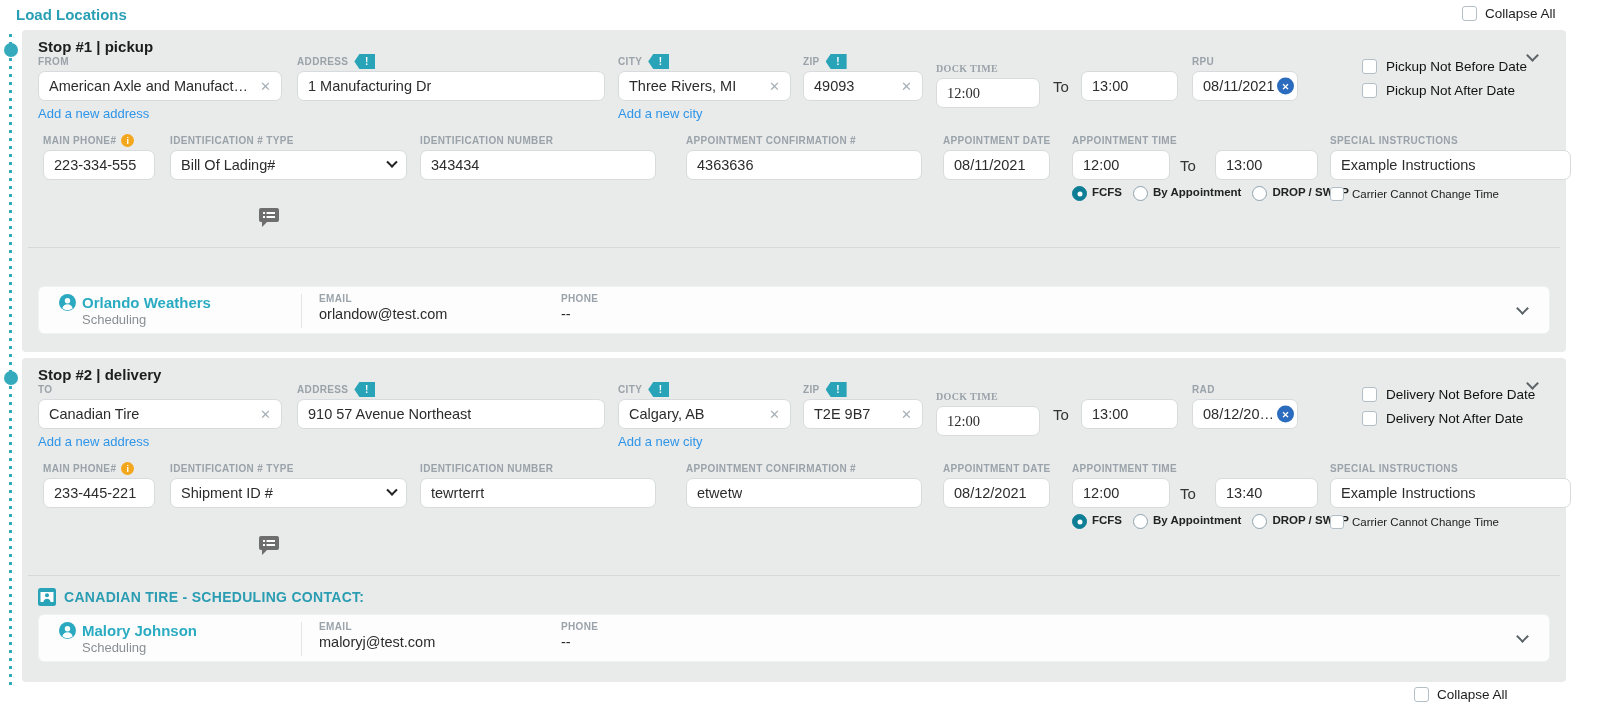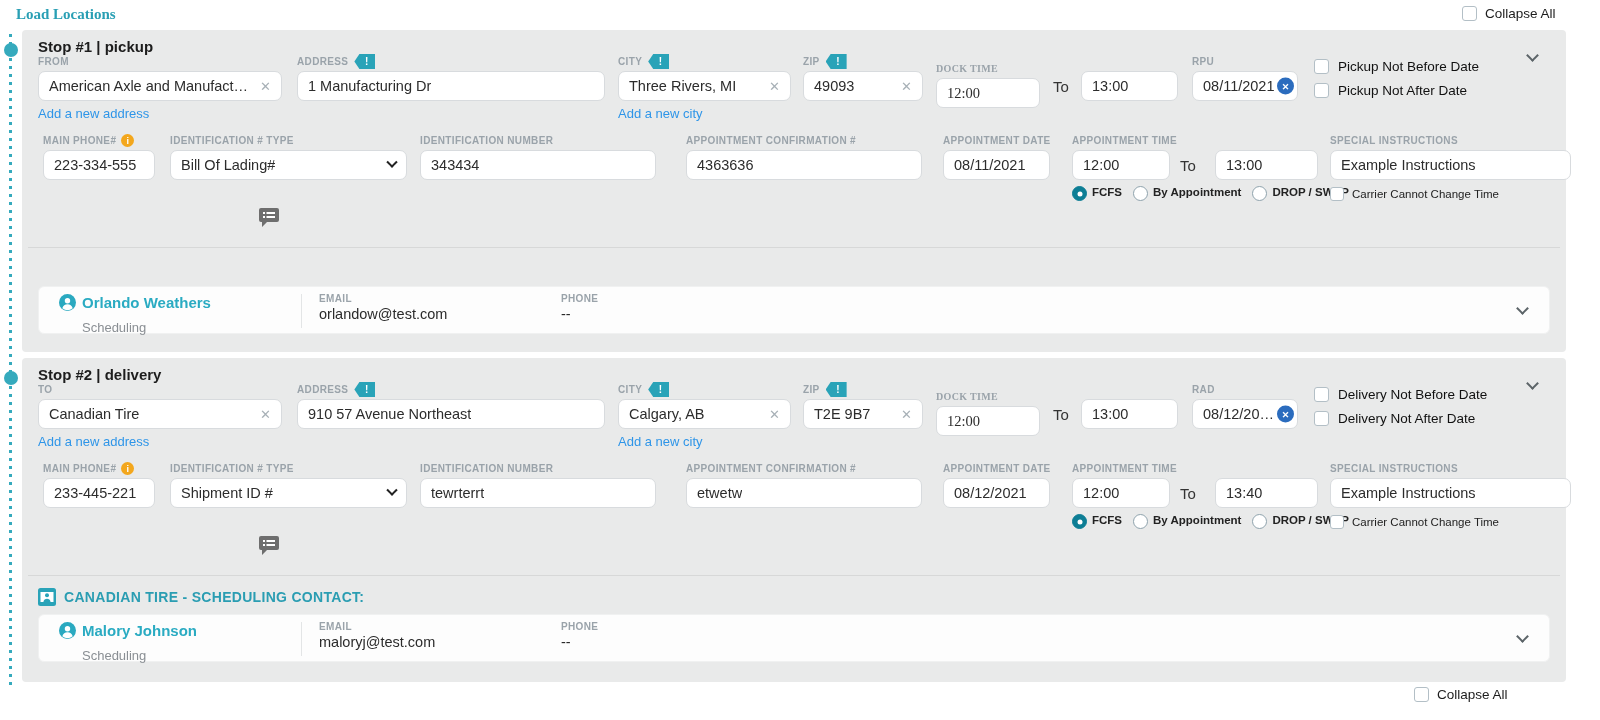--- a/index.html
+++ b/index.html
@@ -1,20 +1,20 @@
 <!DOCTYPE html>
 <html><head>
 <meta charset="utf-8">
 <style>
   * { margin:0; padding:0; box-sizing:border-box; }
   html,body { width:1600px; height:720px; background:#fff; font-family:"Liberation Sans", sans-serif; overflow:hidden; }
   .page { position:relative; width:1600px; height:720px; background:#fff; }
 
   
-  .page-title { position:absolute; left:16px; top:6px; font-size:15px; font-weight:700; color:#299fb4;font-family:Liberation Serif, serif; }
+  .page-title { position:absolute; left:16px; top:6px; font-size:15px; font-weight:700; color:#299fb4; }
   .collapse-top { position:absolute; left:1462px; top:6px; display:flex; align-items:center; gap:8px; }
   .collapse-bottom { position:absolute; left:1414px; top:687px; display:flex; align-items:center; gap:8px; }
   .collapse-label { font-size:13.5px; color:#1d1d1d; }
   .chk { width:15px; height:15px; border:1.5px solid #b3bfc6; border-radius:3px; background:#fff; flex:0 0 auto; }
 
   
   .timeline { position:absolute; left:9px; top:34px; width:3px; height:652px;
     background:repeating-linear-gradient(to bottom,#35aabd 0 3px,transparent 3px 8px); }
   .tl-dot { position:absolute; left:4px; width:14px; height:14px; border-radius:50%; background:#35aabd; }
   .tl-dot.d1 { top:43px; } .tl-dot.d2 { top:371px; }
@@ -41,21 +41,21 @@
   
   .f-party { left:16px; top:25px; width:244px; }
   .f-address { left:275px; top:25px; width:308px; }
   .f-city { left:596px; top:25px; width:173px; }
   .f-zip { left:781px; top:25px; width:120px; }
   .f-dock { left:914px; top:32px; width:104px;font-family:Liberation Serif, serif; }
   .t-to1 { left:1031px; top:48px; }
   .f-dock2 { left:1059px; top:41px; width:97px; }
   .f-rdate { left:1170px; top:25px; width:106px; }
   .f-rdate .inp { padding-right:22px; }
-  .col-chk { position:absolute; left:1292px; top:29px; display:flex; flex-direction:column; gap:9px; }
+  .col-chk { position:absolute; left:1340px; top:29px; display:flex; flex-direction:column; gap:9px; }
   .chkitem { display:flex; align-items:center; gap:9px; font-size:13.5px; color:#111; }
   .link { position:absolute; font-size:13px; color:#2e95e8; cursor:pointer; }
   .link-addr { left:16px; top:76px; } .link-city { left:596px; top:76px; }
 
   .f-phone { left:21px; top:104px; width:112px; }
   .f-idtype { left:148px; top:104px; width:237px; }
   .f-idnum { left:398px; top:104px; width:236px; }
   .f-conf { left:664px; top:104px; width:236px; }
   .f-adate { left:921px; top:104px; width:107px; }
   .f-atime { left:1050px; top:104px; width:98px; }
@@ -71,21 +71,21 @@
   .chk-carrier { position:absolute; left:1308px; top:157px; display:flex; align-items:center; gap:8px; font-size:11.5px; color:#222; }
   .chk-sm { width:14px; height:14px; border:1.5px solid #b3bfc6; border-radius:3px; background:#fff; }
 
   .notes-icon { position:absolute; left:237px; top:178px; cursor:pointer; }
   .divider { position:absolute; left:6px; right:6px; top:217px; height:1px; background:#d7d8d8; }
 
   .c-header { position:absolute; left:16px; top:230px; display:flex; align-items:center; gap:8px; font-size:14px; font-weight:700; letter-spacing:.3px; color:#2a9db2; }
   .c-row { position:absolute; left:16px; top:256px; width:1512px; height:48px; background:#fdfdfd; border:1px solid #f0f1f1; border-radius:6px; }
   .cname-col { position:absolute; left:20px; top:7px; }
   .cname { display:flex; align-items:flex-start; gap:6px; font-size:15px; font-weight:700; color:#2aabc2; }
-  .crole { margin-left:23px; margin-top:9px; font-size:13px; color:#8a8f94; }
+  .crole { margin-left:23px; margin-top:1px; font-size:13px; color:#8a8f94; }
   .vdiv { position:absolute; left:262px; top:7px; width:1px; height:34px; background:#e3e5e6; }
   .ccol { position:absolute; top:6px; }
   .ccol.email { left:280px; } .ccol.phone { left:522px; }
   .clbl { font-size:10px; font-weight:700; letter-spacing:.35px; color:#9aa3aa; margin-bottom:2px; }
   .cval { font-size:14.5px; color:#2b2b2b; }
   .crow-chev { position:absolute; right:22px; top:17px; }
 </style>
 </head>
 <body>
 

